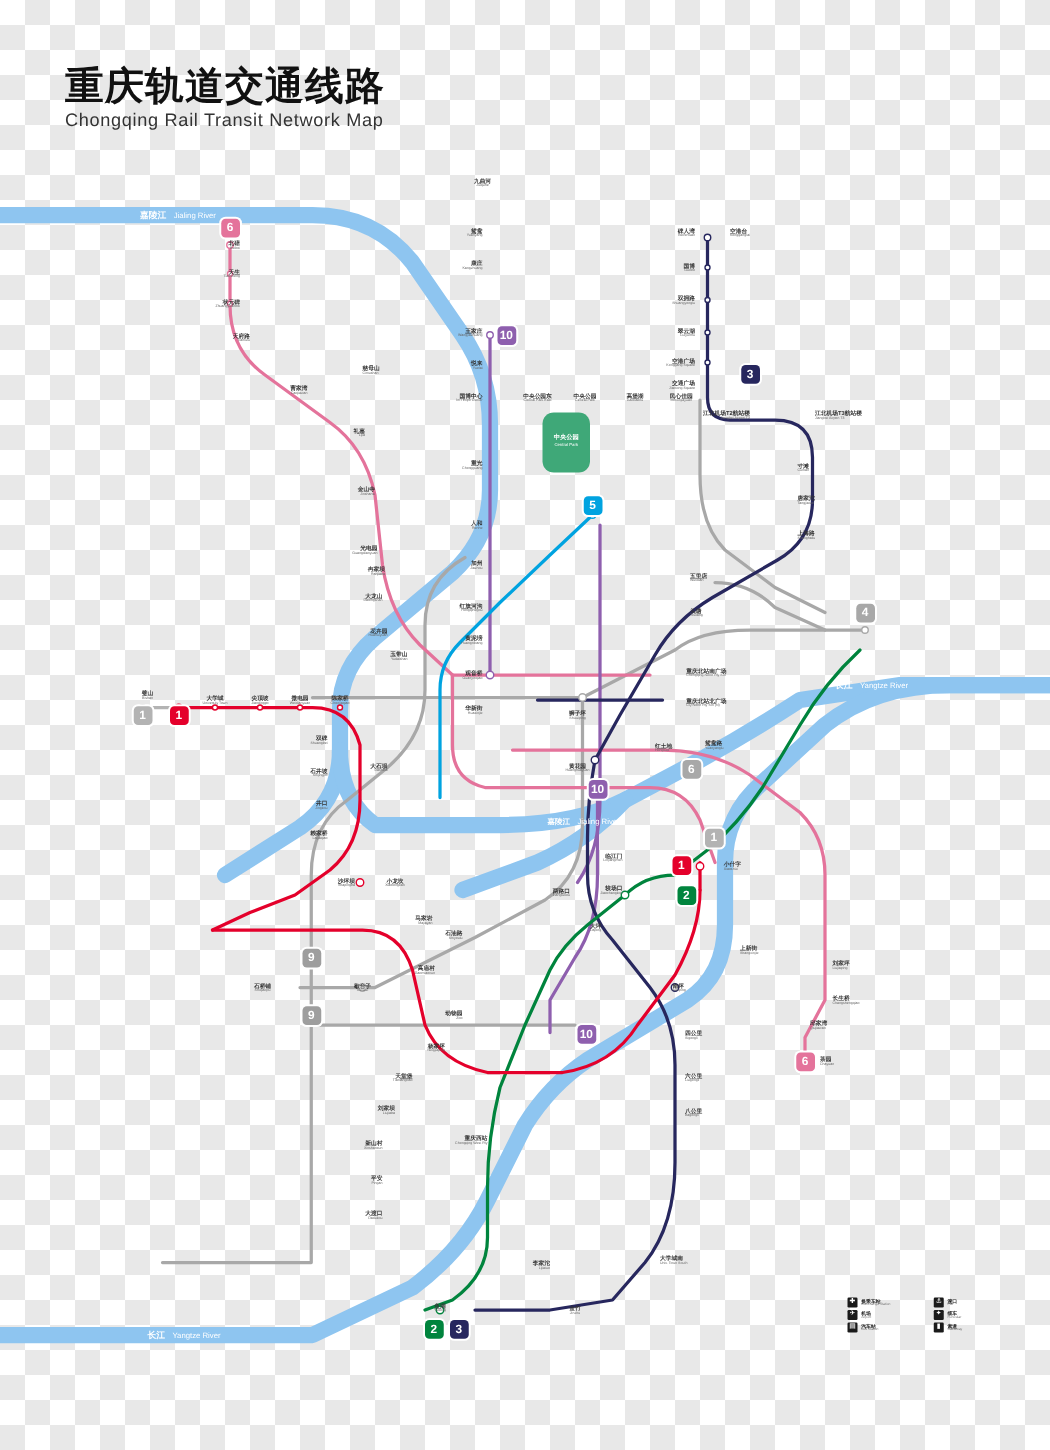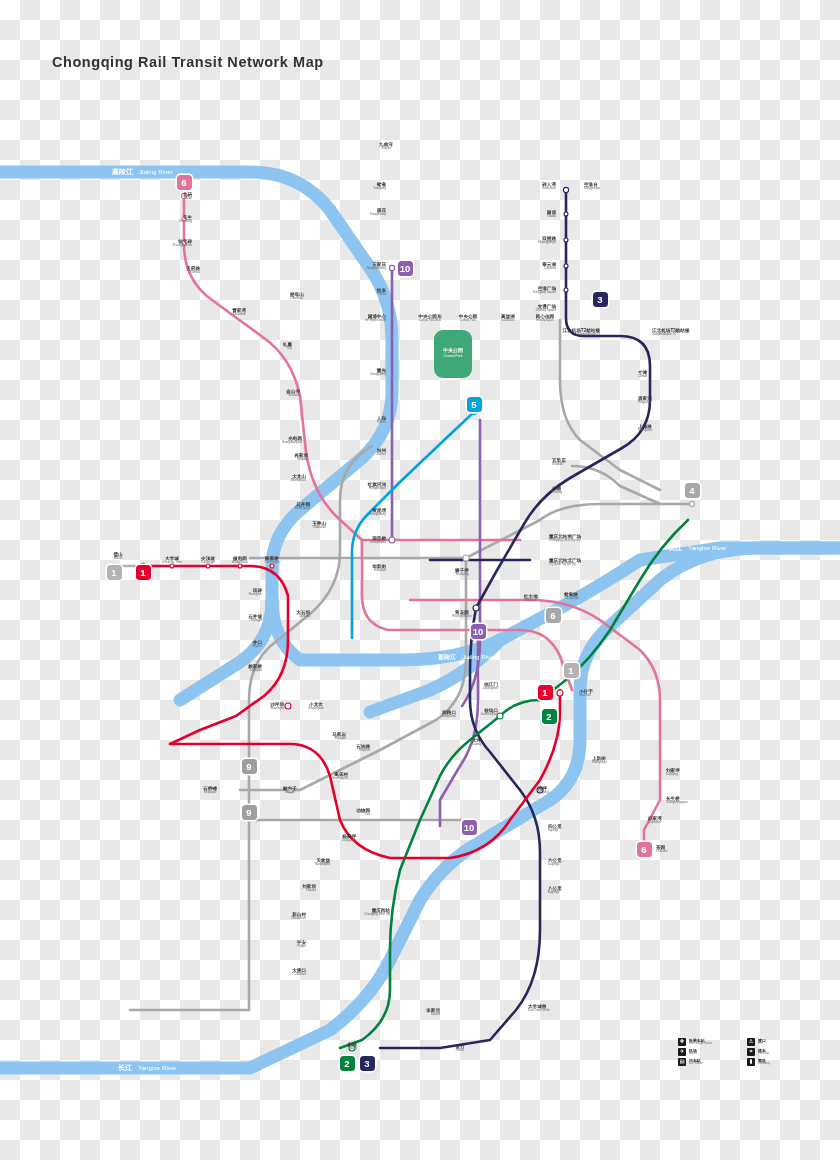--- a/index.html
+++ b/index.html
@@ -9,21 +9,21 @@
     background-color:#ffffff;
     background-image:
       linear-gradient(45deg,#e8e8e8 25%,transparent 25%,transparent 75%,#e8e8e8 75%),
       linear-gradient(45deg,#e8e8e8 25%,transparent 25%,transparent 75%,#e8e8e8 75%);
     background-size:40px 40px;
     background-position:0 0,20px 20px;
   }
   #map{position:absolute;inset:0;}
   .title-block{position:absolute;left:52px;top:52px;}
   .title-cn{font-size:31px;font-weight:bold;color:#111;letter-spacing:1px;line-height:1.12;}
-  .title-en{font-size:14.5px;font-weight:bold;color:#333;letter-spacing:0.55px;margin-top:2px;}
+  .title-en{font-size:14.5px;font-weight:normal;color:#333;letter-spacing:0.55px;margin-top:2px;}
   .stn-label{position:absolute;font-size:4.3px;line-height:1.12;color:#333;white-space:nowrap;}
   .stn-label .cn{display:block;font-weight:bold;font-size:4.6px;}
   .stn-label .en{display:block;font-size:3.1px;color:#666;transform:scale(.92);transform-origin:left top;}
   .stn-label.r{text-align:right;}
   .stn-label.r .en{transform-origin:right top;}
   .stn-label.c{text-align:center;}
   .stn-label.c .en{transform-origin:center top;}
   .lnum{position:absolute;width:15px;height:15px;border-radius:3.5px;color:#fff;
         font-size:9.5px;font-weight:bold;display:flex;align-items:center;justify-content:center;
         box-shadow:0 0 0 1.6px #fff;}
@@ -134,20 +134,21 @@
     <circle cx="392" cy="540" r="3" stroke="#8e5fae"></circle>
     <circle cx="476" cy="608" r="3" stroke="#27275e"></circle>
     <circle cx="288" cy="706" r="3" stroke="#e4002b"></circle>
     <circle cx="290" cy="790" r="3" stroke="#a8a8a8"></circle>
   </g>
 
   <rect x="434" y="330" width="38" height="48" rx="9" fill="#3fa878"></rect>
 </svg>
 
 <div class="title-block">
+  <div class="title-cn">重庆轨道交通线路</div>
   <div class="title-en">Chongqing Rail Transit Network Map</div>
 </div>
 
 <div class="parklbl" style="left:434px;top:347px;width:38px;">
   <span>中央公园</span>
   <span class="en">Central Park</span>
 </div>
 
 <div class="riverlbl" style="left:112px;top:167px;">
   <span>嘉陵江</span><span class="en">Jialing River</span>

